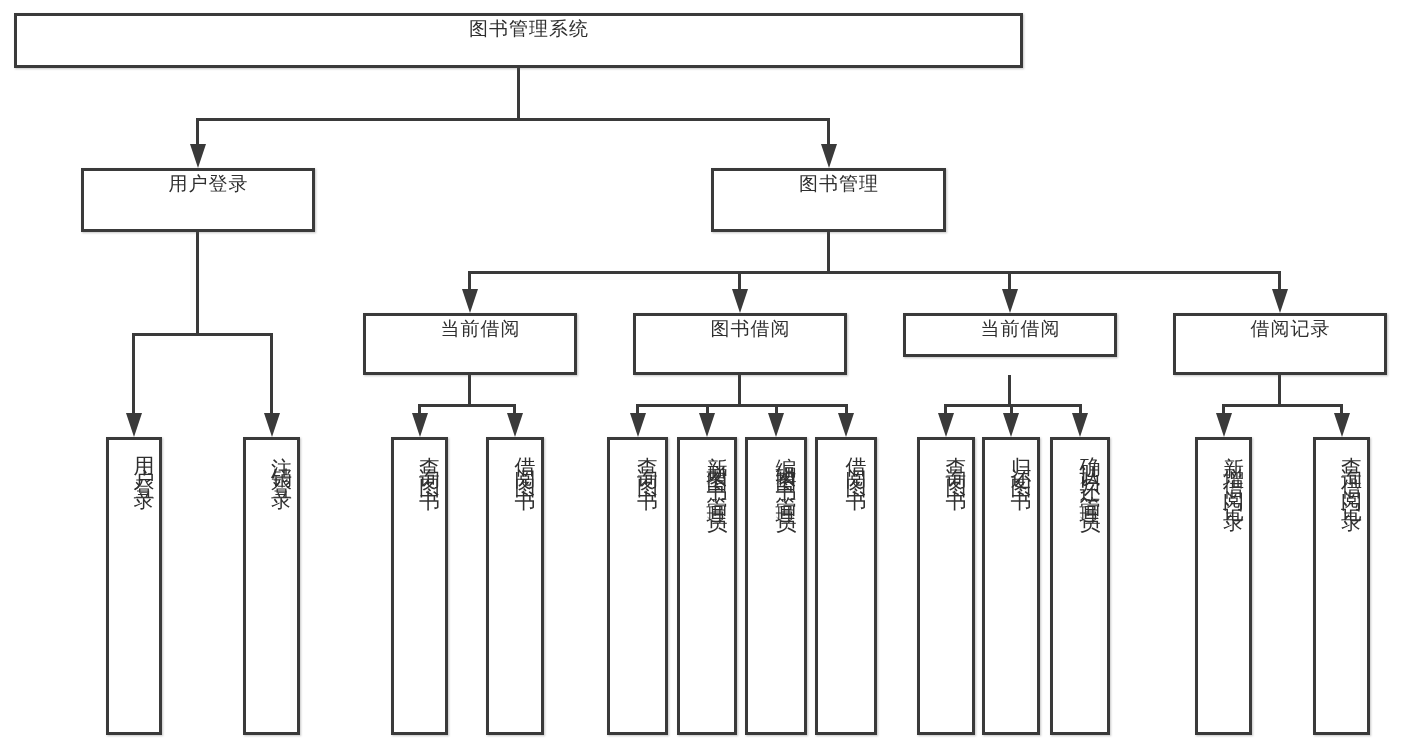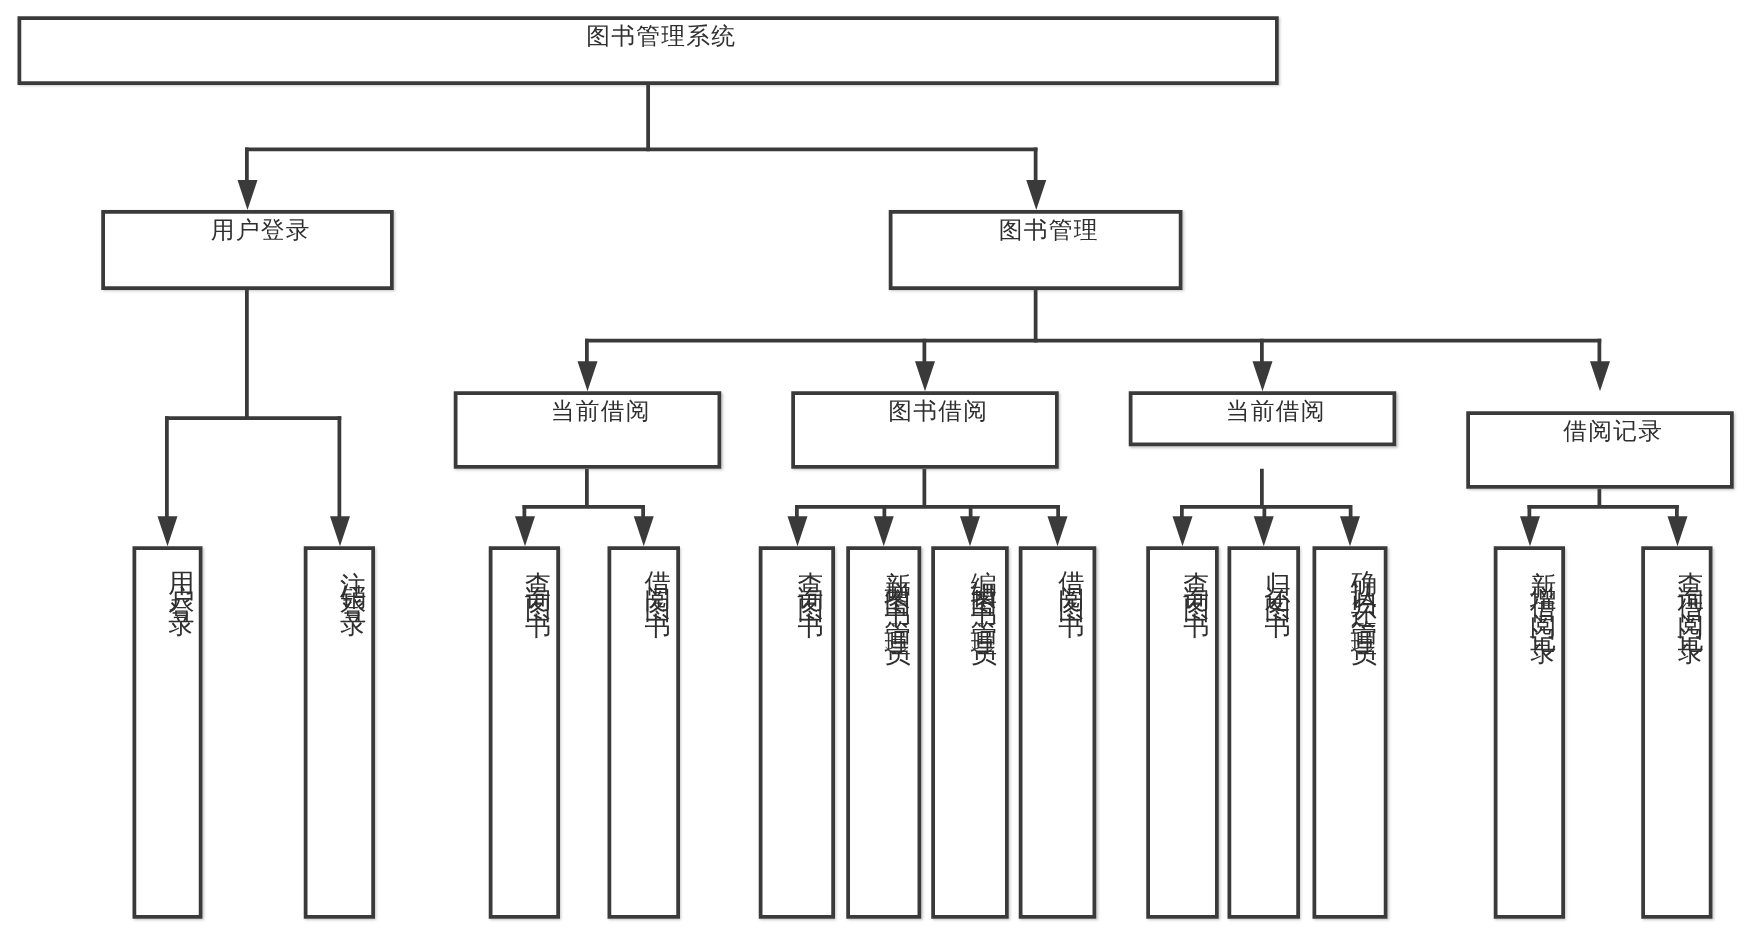--- a/index.html
+++ b/index.html
@@ -135,21 +135,21 @@
 
   <div class="hbox" style="left:363px; top:313px; width:214px; height:62px;">
     <span>当前借阅</span>
   </div>
   <div class="hbox" style="left:633px; top:313px; width:214px; height:62px;">
     <span>图书借阅</span>
   </div>
   <div class="hbox" style="left:903px; top:313px; width:214px; height:44px;">
     <span>当前借阅</span>
   </div>
-  <div class="hbox" style="left:1173px; top:313px; width:214px; height:62px;margin-top:16px;">
+  <div class="hbox" style="left:1173px; top:313px; width:214px; height:62px;">
     <span>借阅记录</span>
   </div>
 
   <div class="vbox" style="left:106px; top:437px; width:56px; height:298px;">
     <span>用户登录</span>
   </div>
   <div class="vbox" style="left:243px; top:437px; width:57px; height:298px;">
     <span>注销登录</span>
   </div>
 

